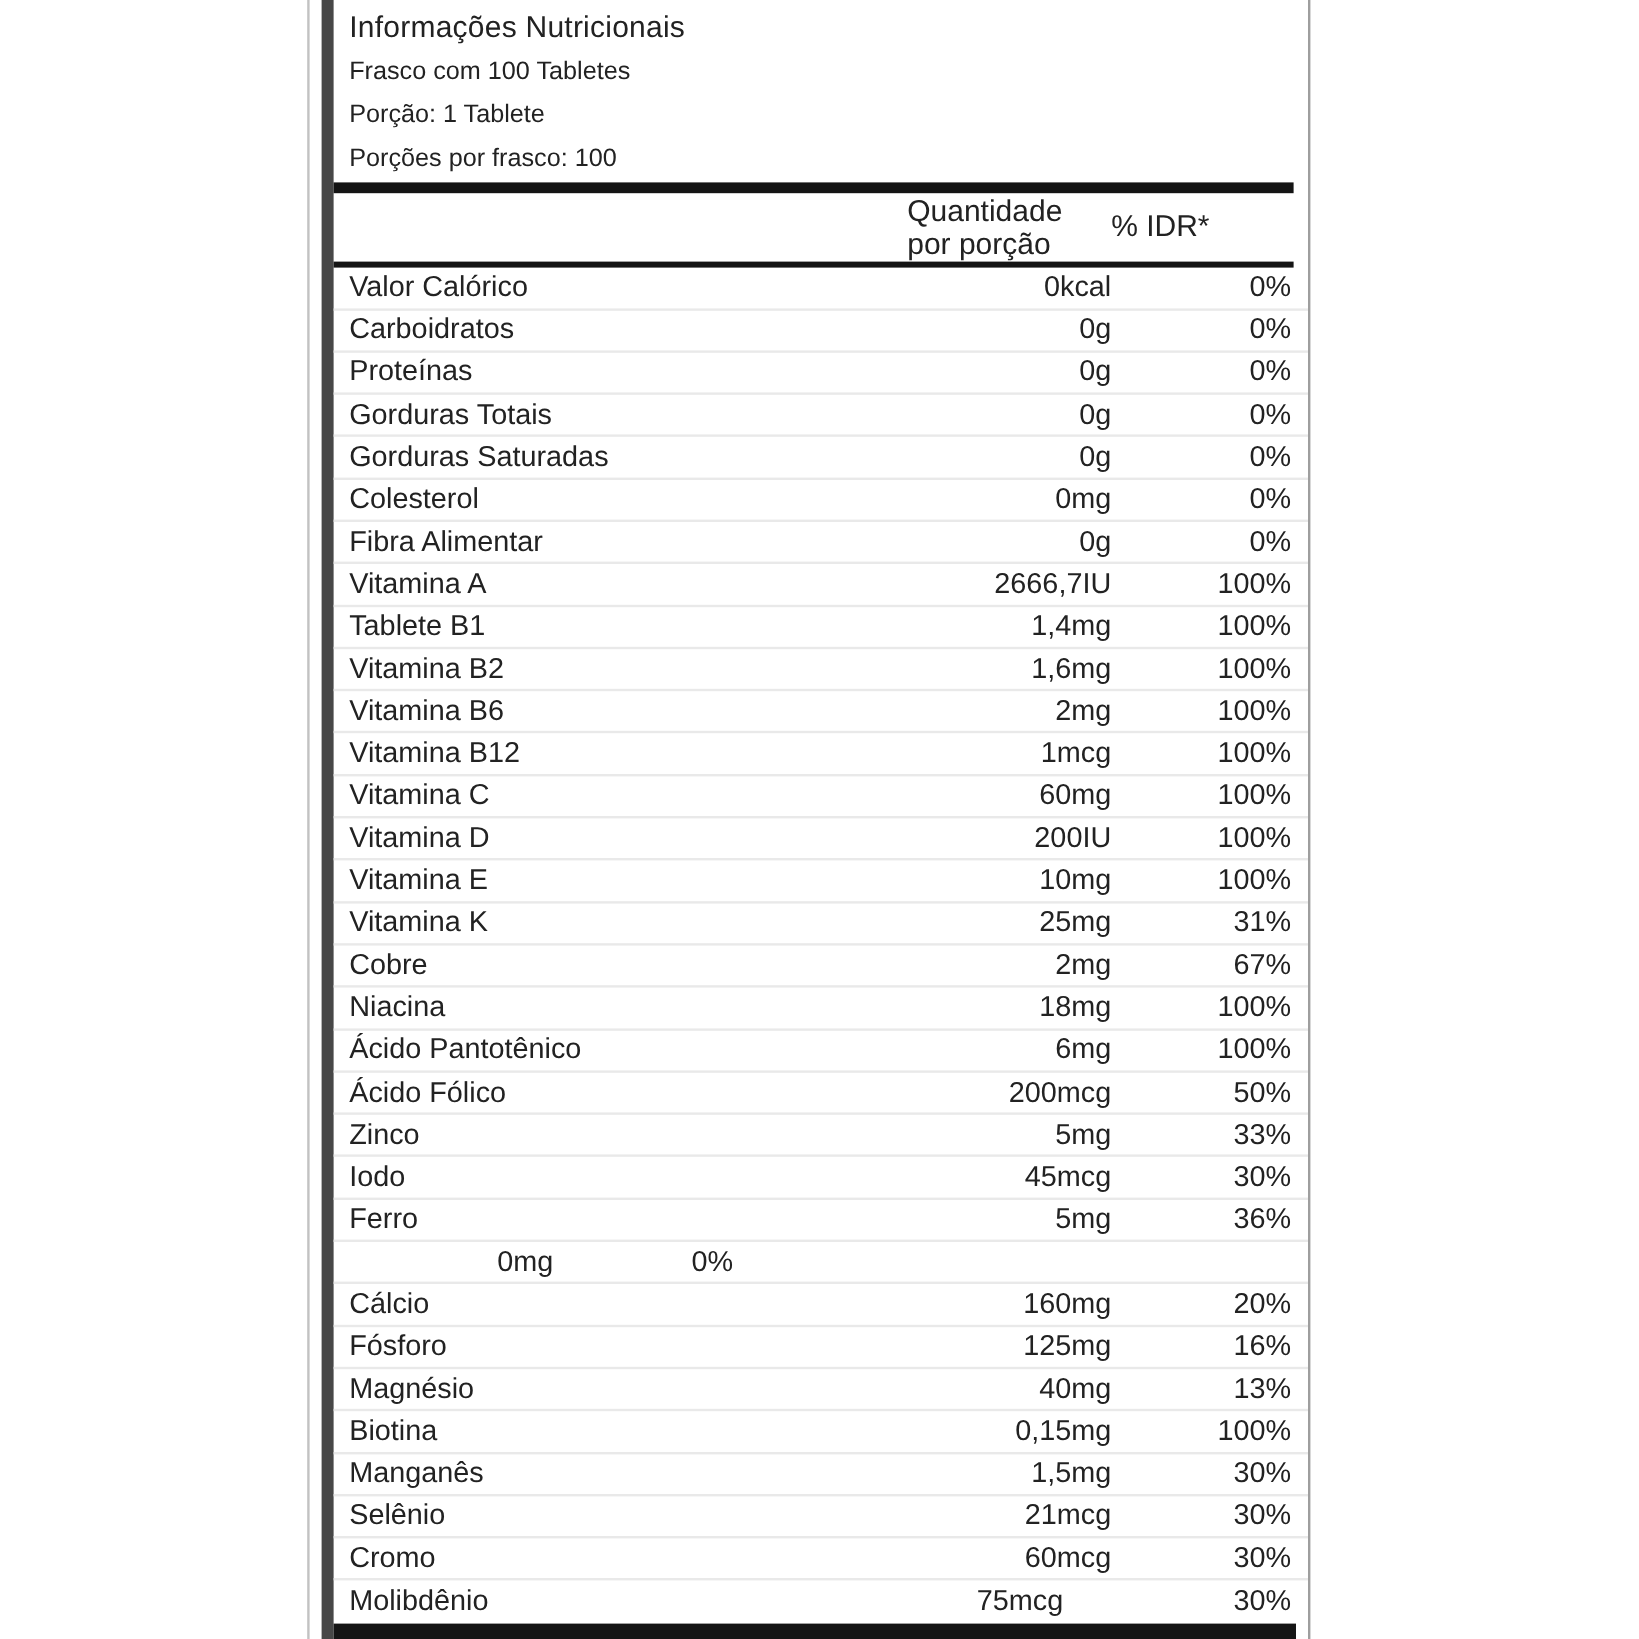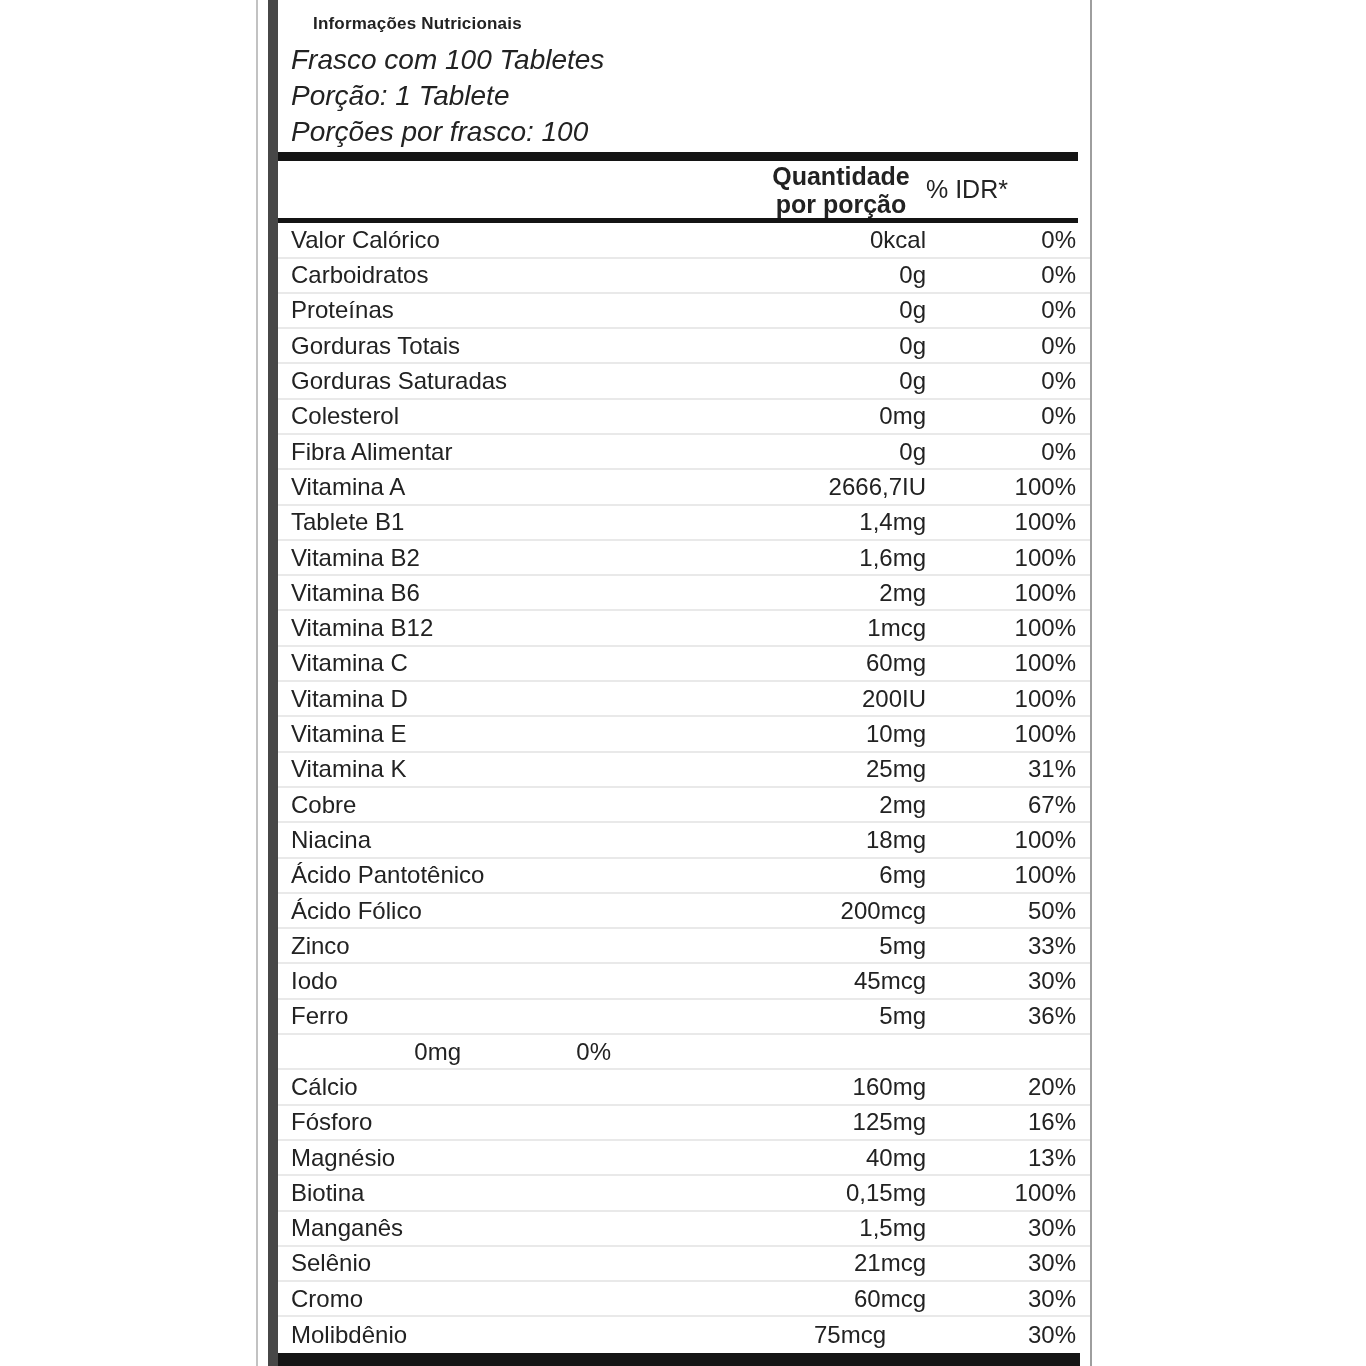--- a/index.html
+++ b/index.html
@@ -29,51 +29,48 @@
     border-left: 10px solid #474747;
     box-sizing: border-box;
     display: flex;
     flex-direction: column;
     background: #ffffff;
   }
   .hdr {
     padding: 5px 12px 0 13px;
   }
   .hdr .title {
-    font-size: 17px;
-    font-weight: bold;
+    font-size: 25px;
+    font-weight: normal;
     line-height: 37px;
     letter-spacing: 0.2px;
-    margin-left: 22px;
   }
   .hdr .sub {
-    font-size: 28px;
+    font-size: 21px;
     line-height: 36px;
-    font-style: italic;
   }
   .rule-thick {
     height: 9px;
     background: #141414;
     margin-right: 12px;
     margin-top: 2px;
   }
   .cols {
     display: flex;
     align-items: center;
     height: 61px;
     padding: 0 14px 0 13px;
     box-sizing: border-box;
   }
   .c-name { flex: 1; }
   .c-amt {
     width: 170px;
-    text-align: center;
+    text-align: left;
     font-size: 25px;
     line-height: 28px;
-    font-weight: bold;
   }
   .c-idr {
     width: 150px;
     text-align: left;
     font-size: 25px;
   }
   .rule-mid {
     height: 5px;
     background: #141414;
     margin-right: 12px;

